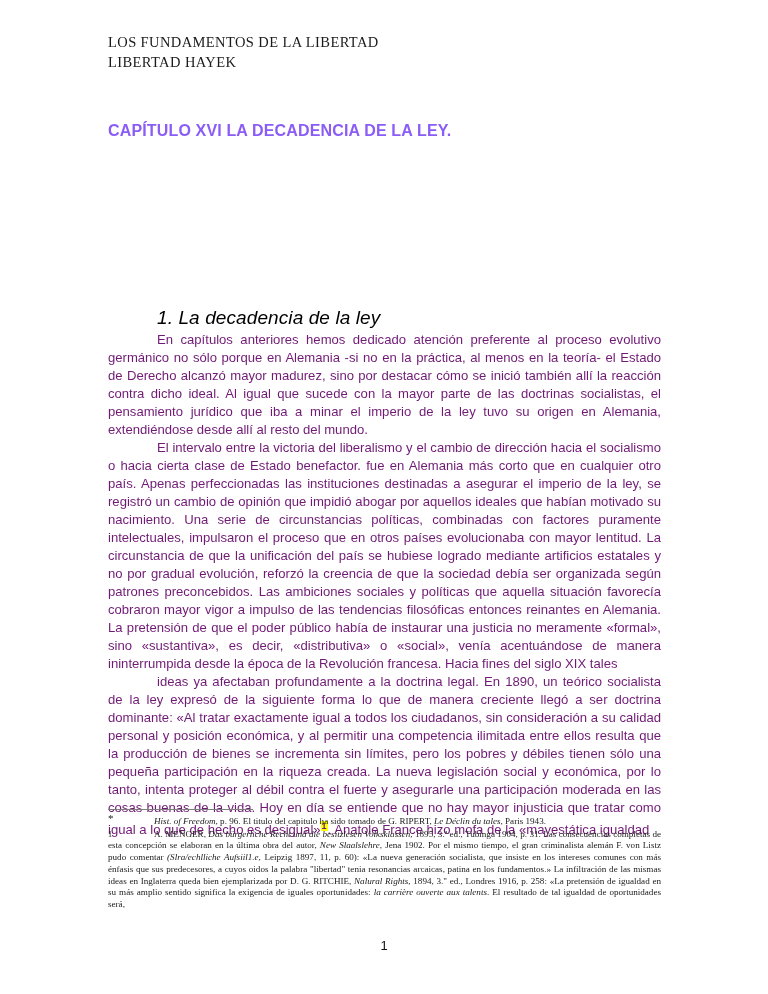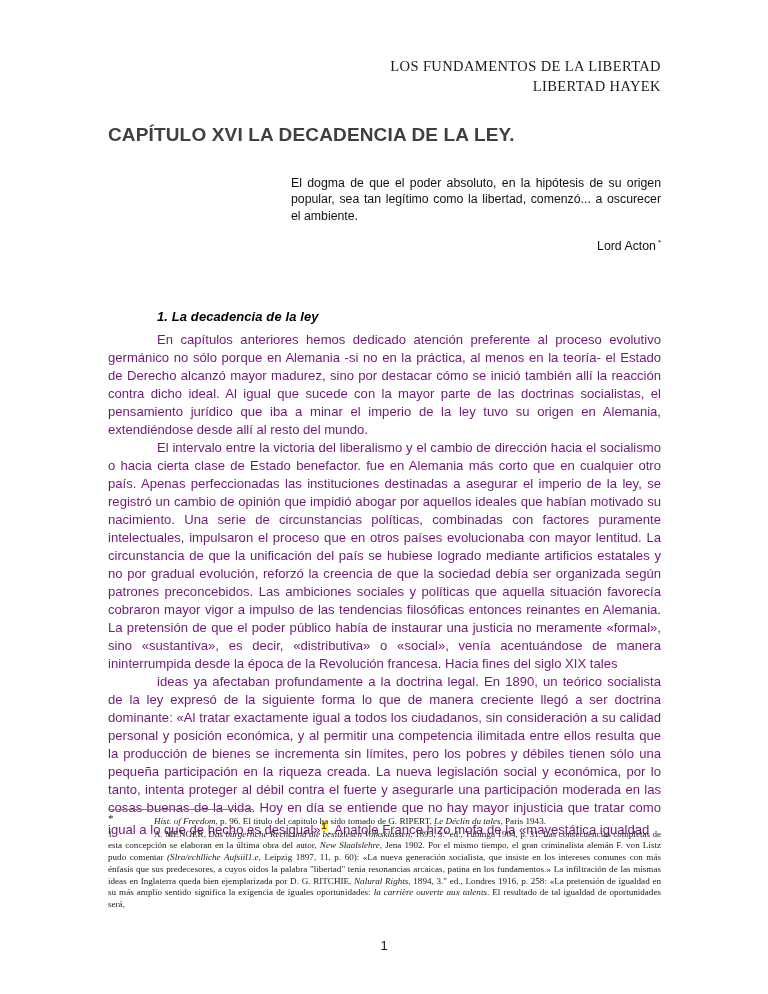--- a/index.html
+++ b/index.html
@@ -23,40 +23,39 @@
     height: 994px;
     background: #ffffff;
   }
 
   
   .runhead {
     position: absolute;
     left: 108px;
     top: 32px;
     width: 553px;
-    text-align: right;
+    text-align: left;
     font-family: "Liberation Serif", serif;
     font-size: 14.5px;
     line-height: 20px;
     letter-spacing: 0.4px;
     color: #1a1a1a;
-    margin-top: 24px;
   }
   .runhead div { white-space: nowrap; }
 
   
   .chapter-title {
     position: absolute;
     left: 108px;
     top: 111px;
     width: 560px;
-    font-size: 19px;
+    font-size: 16px;
     font-weight: bold;
     letter-spacing: 0.15px;
-    color: #404040;
+    color: #8b5cf6;
   }
 
   
   .epigraph {
     position: absolute;
     left: 291px;
     top: 175px;
     width: 370px;
   }
   .epigraph-text {
@@ -75,23 +74,23 @@
   .epigraph-attrib .fnmark {
     font-size: 8px;
     vertical-align: super;
     padding-left: 2px;
   }
 
   
   .section-heading {
     position: absolute;
     left: 157px;
-    top: 298px;
-    font-size: 13px;
-    font-weight: bold;
+    top: 291px;
+    font-size: 19px;
+    font-weight: normal;
     font-style: italic;
     letter-spacing: 0.1px;
   }
 
   
   .body-block {
     position: absolute;
     left: 108px;
     top: 331px;
     width: 553px;
@@ -168,26 +167,20 @@
 
 <div class="page">
 
   <div class="runhead">
     <div>LOS FUNDAMENTOS DE LA LIBERTAD</div>
     <div>LIBERTAD HAYEK</div>
   </div>
 
   <h1 class="chapter-title">CAPÍTULO XVI  LA DECADENCIA DE LA LEY.</h1>
 
-  <div class="epigraph">
-    <div class="epigraph-text">El dogma de que el poder absoluto, en la hipótesis de su origen popular, sea tan legítimo como la libertad, comenzó... a oscurecer el ambiente.</div>
-    <div class="epigraph-attrib">
-      <span>Lord Acton</span><span class="fnmark">*</span>
-    </div>
-  </div>
 
   <h2 class="section-heading">1. La decadencia de la ley</h2>
 
   <div class="body-block">
     <p>En capítulos anteriores hemos dedicado atención preferente al proceso evolutivo germánico no sólo porque en Alemania -si no en la práctica, al menos en la teoría- el Estado de Derecho alcanzó mayor madurez, sino por destacar cómo se inició también allí la reacción contra dicho ideal. Al igual que sucede con la mayor parte de las doctrinas socialistas, el pensamiento jurídico que iba a minar el imperio de la ley tuvo su origen en Alemania, extendiéndose desde allí al resto del mundo.</p>
     <p>El intervalo entre la victoria del liberalismo y el cambio de dirección hacia el socialismo o hacia cierta clase de Estado benefactor. fue en Alemania más corto que en cualquier otro país. Apenas perfeccionadas las instituciones destinadas a asegurar el imperio de la ley, se registró un cambio de opinión que impidió abogar por aquellos ideales que habían motivado su nacimiento. Una serie de circunstancias políticas, combinadas con factores puramente intelectuales, impulsaron el proceso que en otros países evolucionaba con mayor lentitud. La circunstancia de que la unificación del país se hubiese logrado mediante artificios estatales y no por gradual evolución, reforzó la creencia de que la sociedad debía ser organizada según patrones preconcebidos. Las ambiciones sociales y políticas que aquella situación favorecía cobraron mayor vigor a impulso de las tendencias filosóficas entonces reinantes en Alemania. La pretensión de que el poder público había de instaurar una justicia no meramente «formal», sino «sustantiva», es decir, «distributiva» o «social», venía acentuándose de manera ininterrumpida desde la época de la Revolución francesa. Hacia fines del siglo XIX tales</p>
     <p><span>ideas ya afectaban profundamente a la doctrina legal. En 1890, un teórico socialista de la ley expresó de la siguiente forma lo que de manera creciente llegó a ser doctrina dominante: «Al tratar exactamente igual a todos los ciudadanos, sin consideración a su calidad personal y posición económica, y al permitir una competencia ilimitada entre ellos resulta que la producción de bienes se incrementa sin límites, pero los pobres y débiles tienen sólo una pequeña participación en la riqueza creada. La nueva legislación social y económica, por lo tanto, intenta proteger al débil contra el fuerte y asegurarle una participación moderada en las cosas buenas de la vida. Hoy en día se entiende que no hay mayor injusticia que tratar como igual a lo que de hecho es desigual»</span><span class="fn-ref">1</span><span>. Anatole France hizo mofa de la «mayestática igualdad</span></p>
   </div>
 
   <div class="fn-rule"></div>

